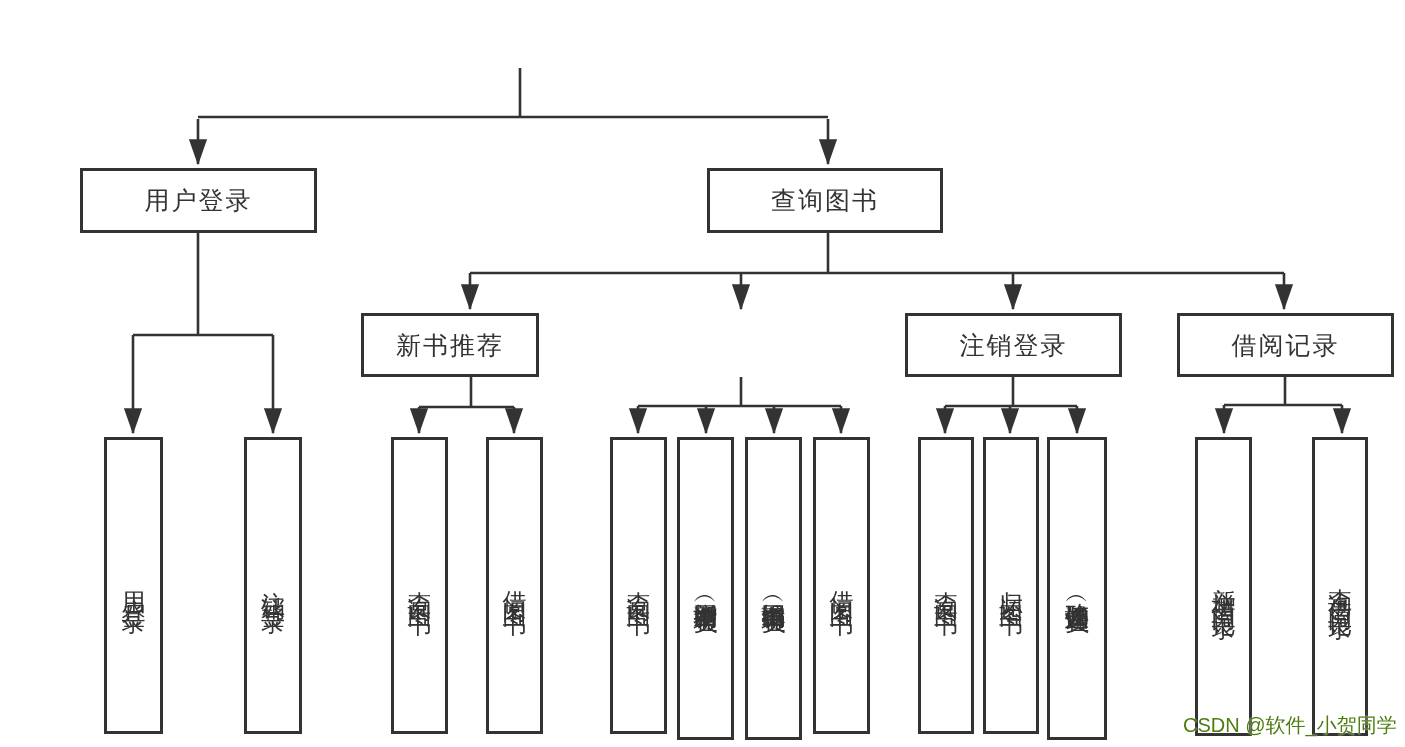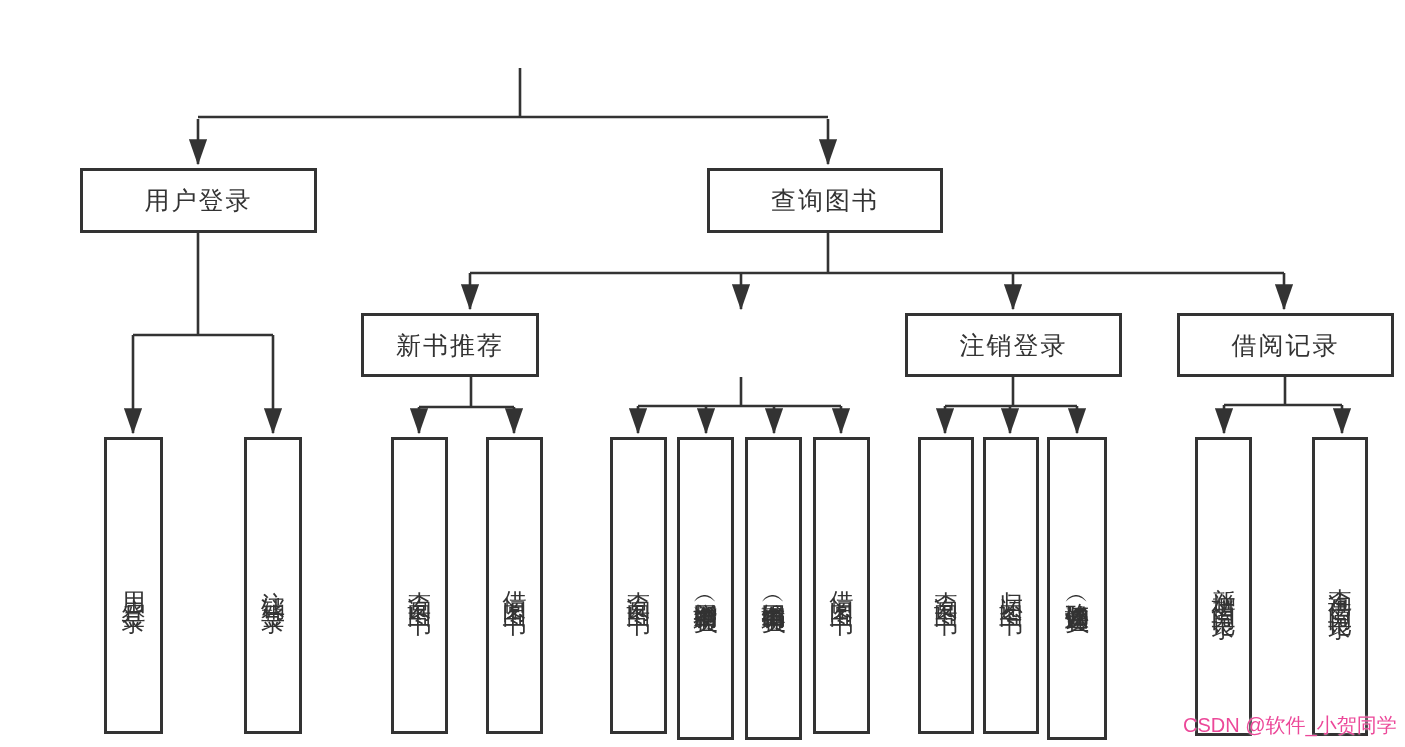--- a/index.html
+++ b/index.html
@@ -50,21 +50,21 @@
     white-space: nowrap;
   }
   .ls-loose { letter-spacing: 7px; }
   .ls-mid   { letter-spacing: 6px; }
   .ls-tight { letter-spacing: 1px; }
   .watermark {
     position: absolute;
     left: 1183px;
     top: 712px;
     font-size: 20px;
-    color: #ec4899;
+    color: #4d7c0f;
     text-shadow: 0 0 2px #ffffff;
     white-space: nowrap;
     pointer-events: none;
   }
 </style>
 </head>
 <body>
 
 <div class="canvas">
 

